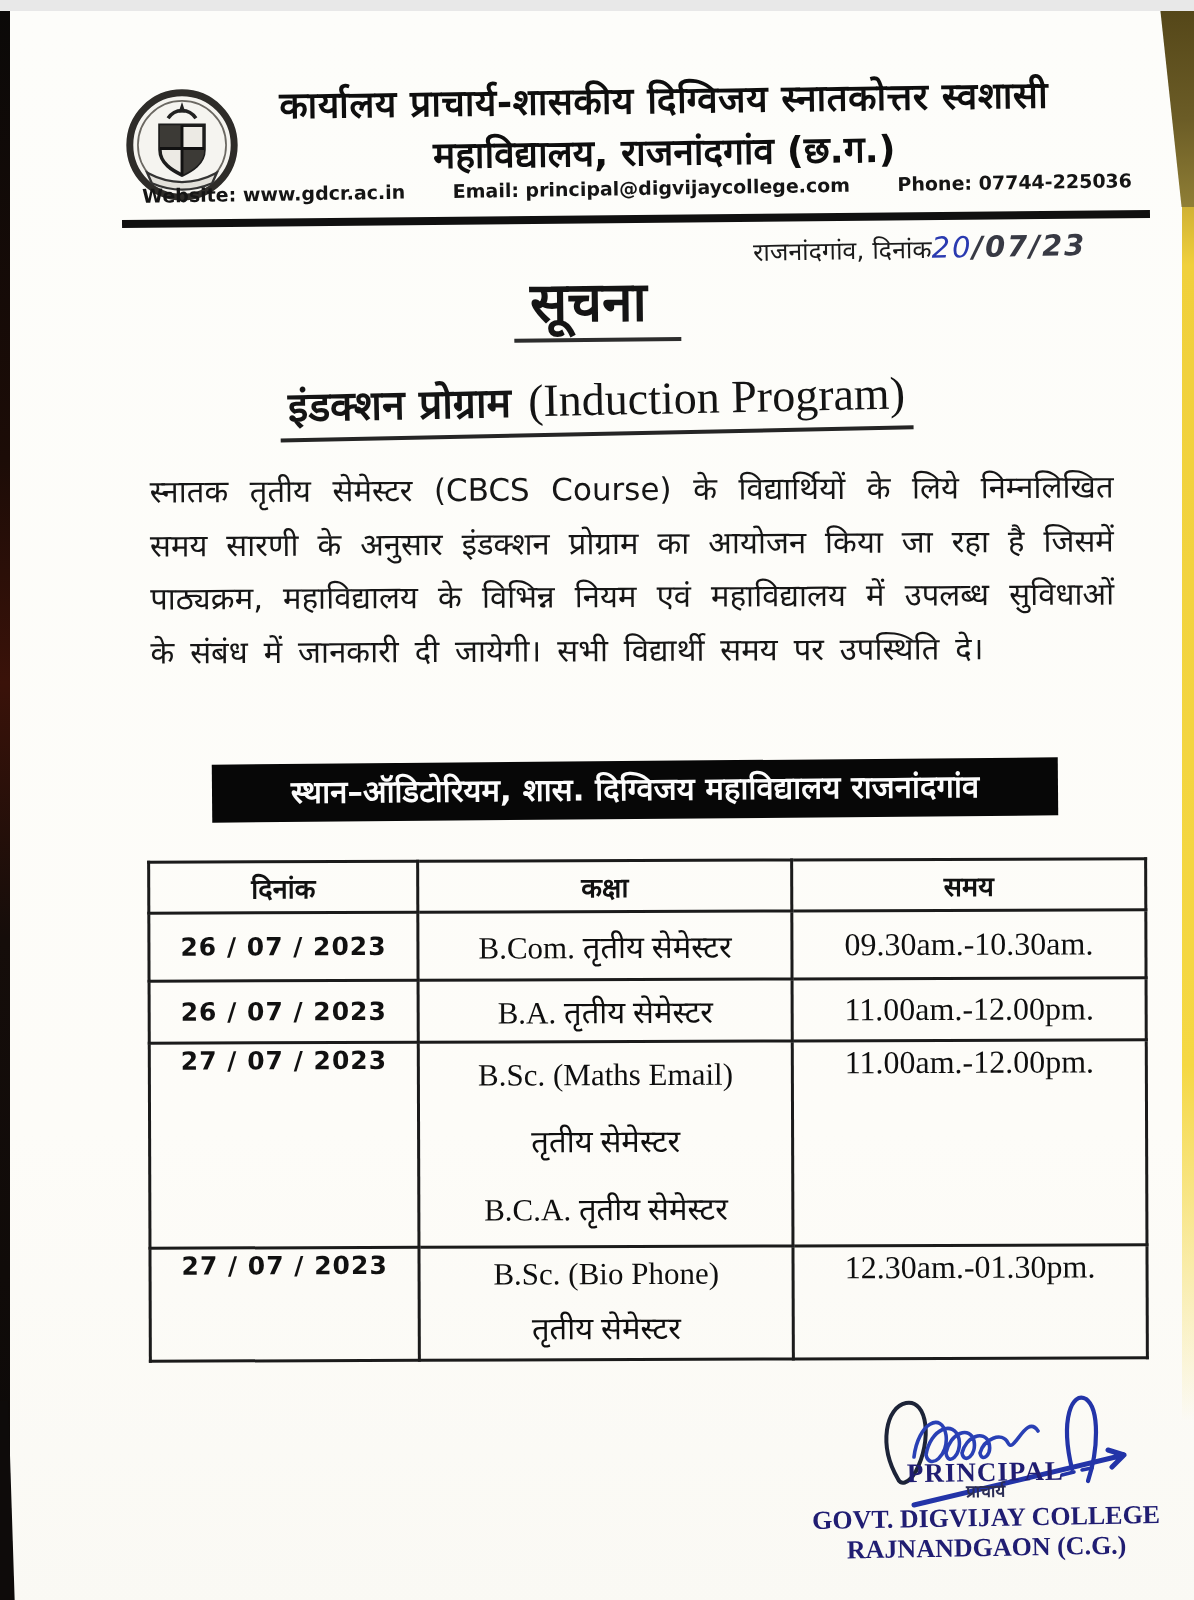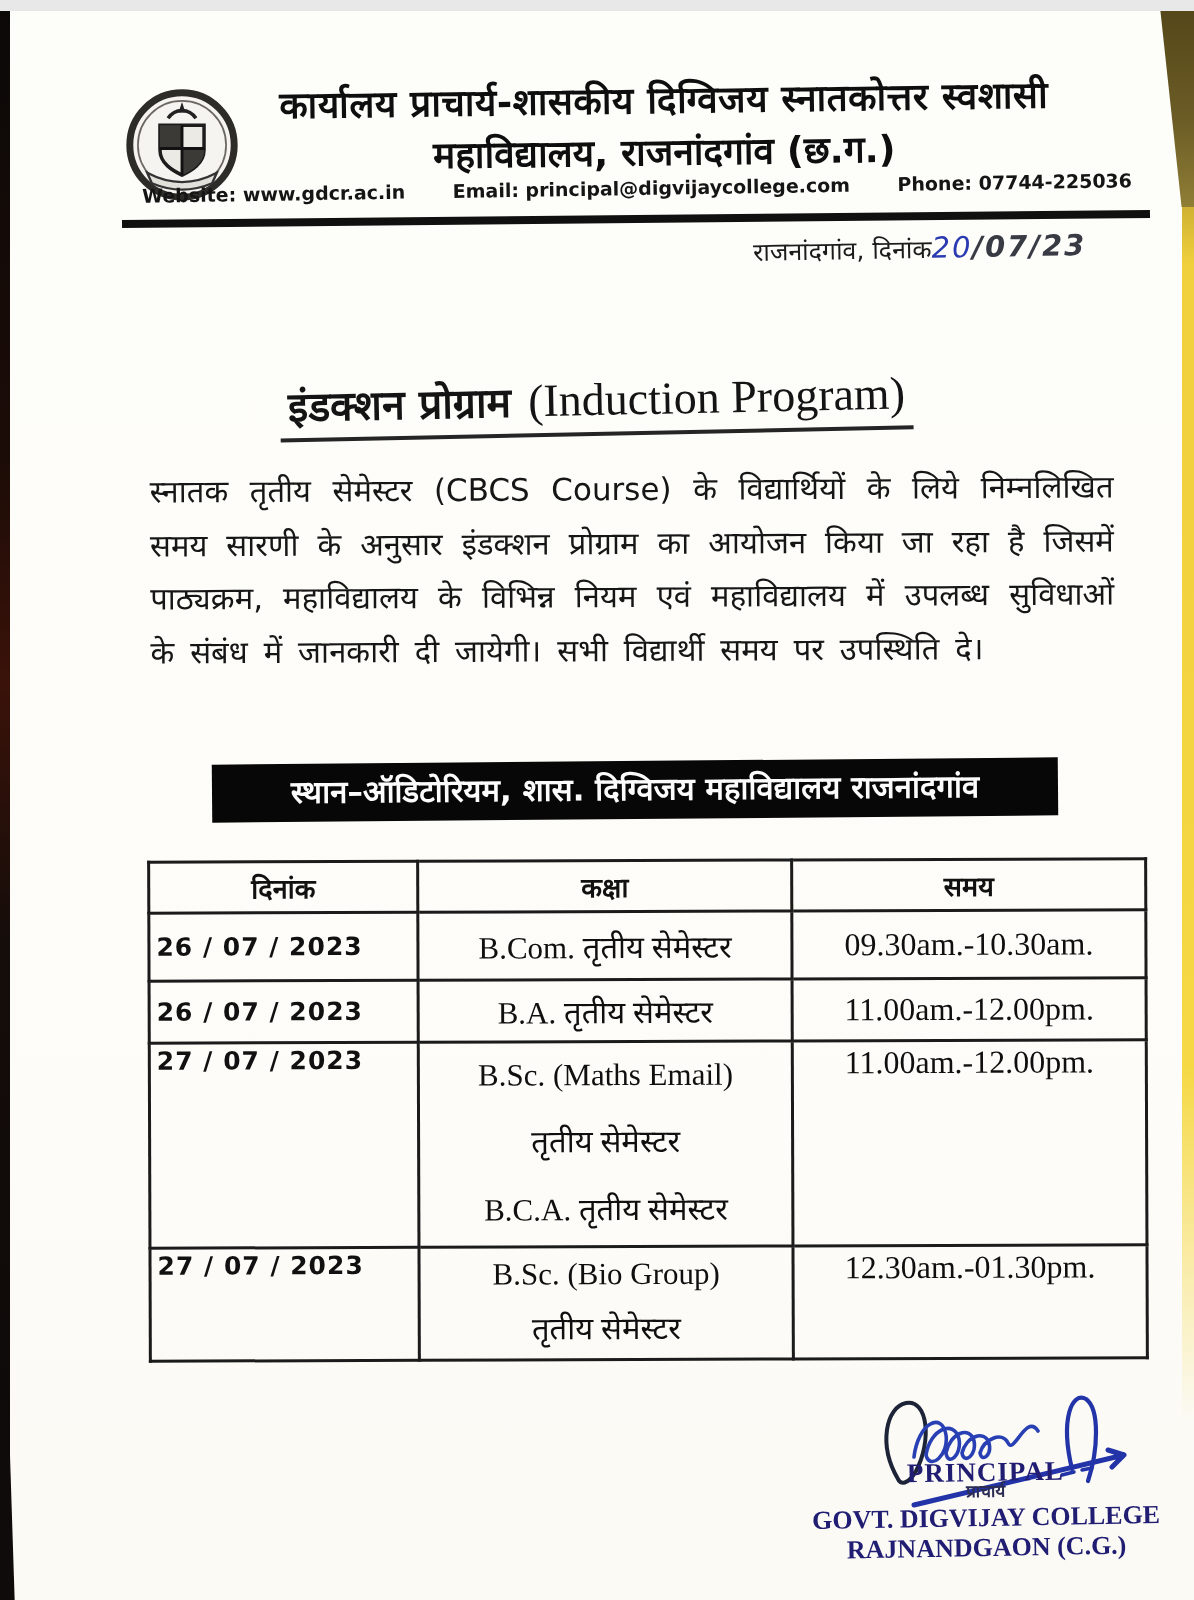--- a/index.html
+++ b/index.html
@@ -59,21 +59,21 @@
   
   .venue-bar { position:absolute; left:212px; top:750px; width:842px;
     background:#070707; color:#fcfcfc; font-weight:bold; font-size:31px;
     text-align:center; padding:6px 2px 10px; transform:rotate(-0.5deg); }
 
   
   table.sched { position:absolute; left:148px; top:848px; width:1000px;
     border-collapse:collapse; transform:rotate(-0.2deg); }
   .sched td, .sched th { border:3px solid #1b1b1b; padding:2px 6px; }
   .sched th { font-size:27px; font-weight:bold; height:44px; color:#111; }
-  .date-cell { font-weight:bold; font-size:25px; letter-spacing:1px; color:#111; }
+  .date-cell { font-weight:bold; font-size:25px; letter-spacing:1px; text-align:center; color:#111; }
   .class-cell { font-family:"Liberation Serif", serif; font-size:31px; text-align:center; color:#0f0f0f; }
   .time-cell { font-family:"Liberation Serif", serif; font-size:32px; text-align:center; color:#0f0f0f; }
   .v-top { vertical-align:top; padding-top:10px; }
   .stack { display:flex; flex-direction:column; align-items:center; }
   .stack.g3 > div { margin:12px 0 14px; }
   .stack.g2 > div { margin:6px 0 8px; }
 
   
   .signature { position:absolute; left:856px; top:1372px; width:310px; height:128px; }
   .stamp { position:absolute; left:788px; top:1446px; width:396px; text-align:center;
@@ -121,20 +121,23 @@
     <span>Email: principal@digvijaycollege.com</span>
     <span>Phone: 07744-225036</span>
   </div>
 
   <div class="rule"></div>
 
   <div class="place-date">
     <span>राजनांदगांव, दिनांक</span><span class="hand hand-day">20</span><span class="hand hand-rest">/07/23</span>
   </div>
 
+  <div class="title-wrap">
+    <span class="t">सूचना</span>
+  </div>
 
   <div class="subtitle-wrap">
     <span class="s">
       <span class="hin">इंडक्शन प्रोग्राम</span>
       <span class="eng">(Induction Program)</span>
     </span>
   </div>
 
   <div class="body-par">स्नातक तृतीय सेमेस्टर (CBCS Course) के विद्यार्थियों के लिये निम्नलिखित समय सारणी के अनुसार इंडक्शन प्रोग्राम का आयोजन किया जा रहा है जिसमें पाठ्यक्रम, महाविद्यालय के विभिन्न नियम एवं महाविद्यालय में उपलब्ध सुविधाओं के संबंध में जानकारी दी जायेगी। सभी विद्यार्थी समय पर उपस्थिति दे।</div>
 
@@ -170,21 +173,21 @@
           <div>तृतीय सेमेस्टर</div>
           <div>B.C.A. तृतीय सेमेस्टर</div>
         </div>
       </td>
       <td class="time-cell v-top">11.00am.-12.00pm.</td>
     </tr>
     <tr style="height:96px;">
       <td class="date-cell v-top">27 / 07 / 2023</td>
       <td class="class-cell v-top">
         <div class="stack g2">
-          <div>B.Sc. (Bio Group)</div>
+          <div>B.Sc. (Bio Phone)</div>
           <div>तृतीय सेमेस्टर</div>
         </div>
       </td>
       <td class="time-cell v-top">12.30am.-01.30pm.</td>
     </tr>
   </tbody>
     </table>
 
   <div class="signature">
     <svg viewBox="0 0 310 128" width="310" height="128">

